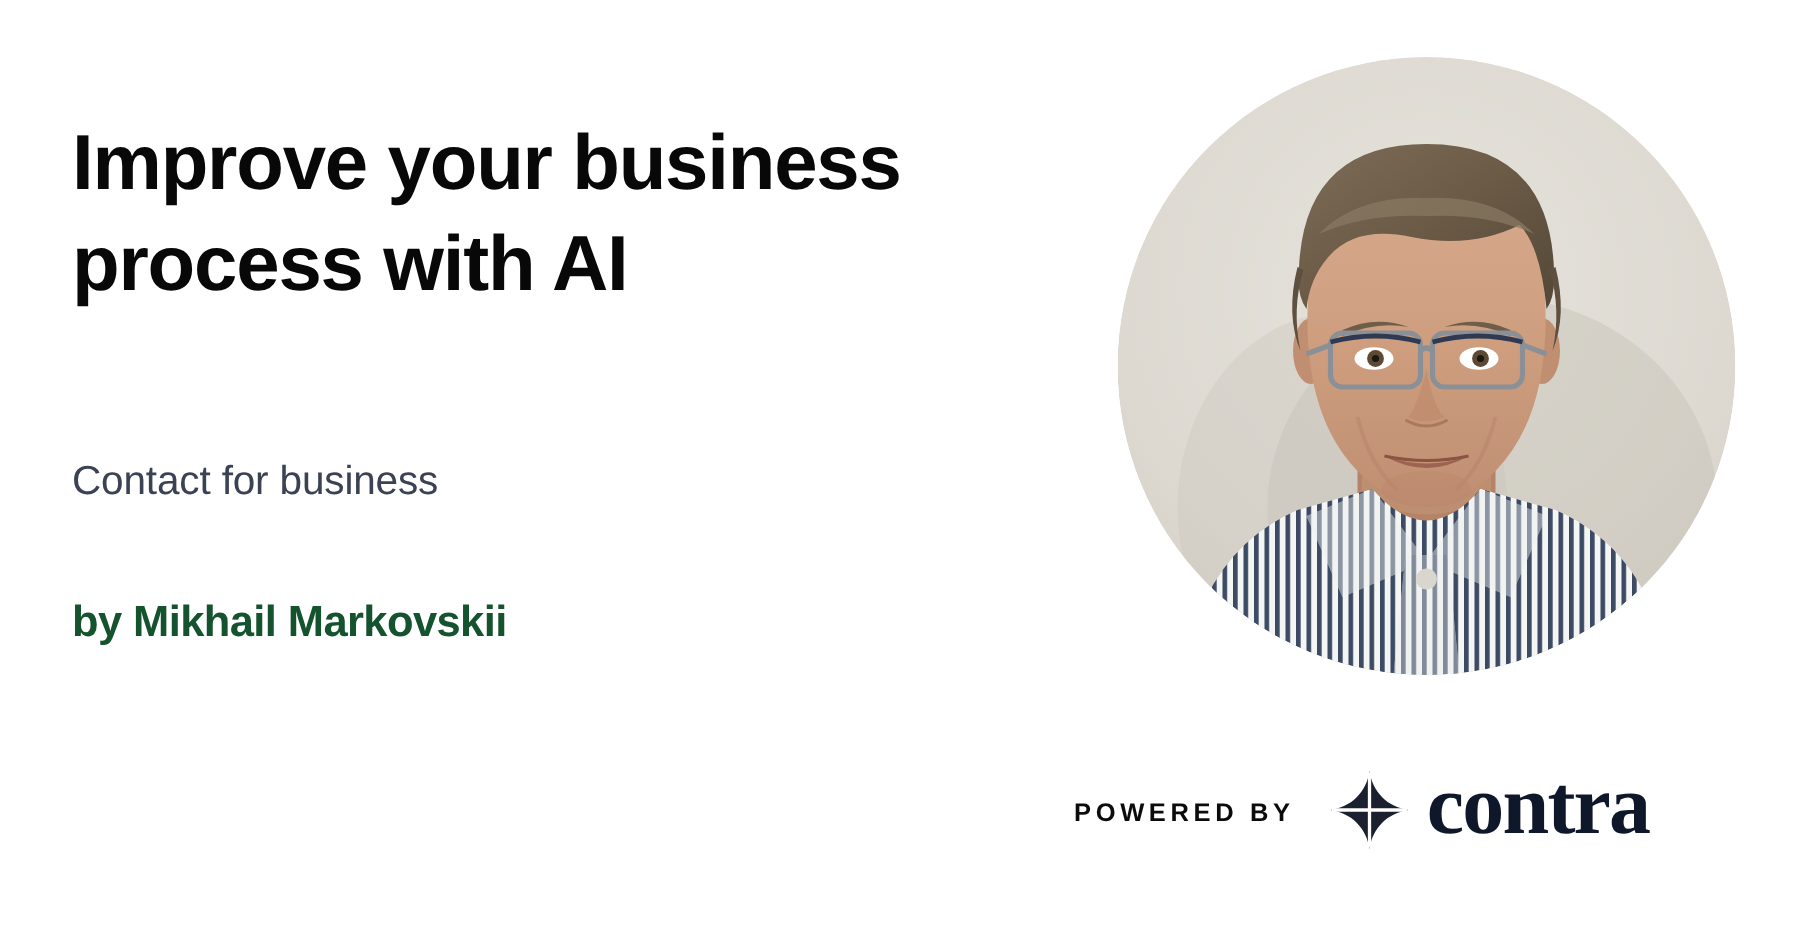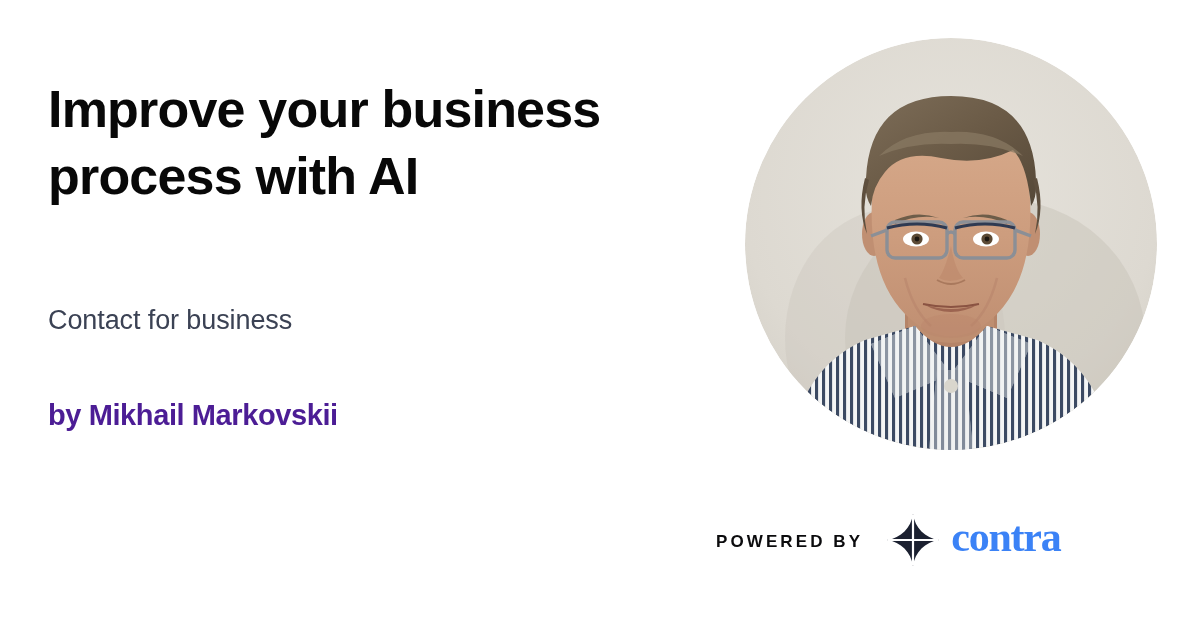--- a/index.html
+++ b/index.html
@@ -49,21 +49,21 @@
     color:#3b4254;
   }
   .byline {
     position:absolute;
     left:0;
     top:396px;
     font-size:29px;
     line-height:38px;
     font-weight:600;
     letter-spacing:-0.4px;
-    color:#4c1d95;
+    color:#14532d;
   }
   .cta {
     position:absolute;
     left:0;
     top:494px;
     width:263px;
     height:84px;
     border:none;
     border-radius:42px;
     background:#252a38;
@@ -111,24 +111,24 @@
     padding-top:2px;
   }
   .logo-lockup {
     display:flex;
     align-items:center;
     gap:10px;
   }
   .logo-mark { display:block; }
   .wordmark {
     font-family:"Liberation Serif", serif;
-    font-size:42px;
+    font-size:56px;
     font-weight:700;
     letter-spacing:-1.2px;
-    color:#3b82f6;
+    color:#0f172a;
     line-height:1;
     padding-bottom:6px;
   }
 </style>
 </head>
 <body>
 
 <div class="card">
 
   <div class="left">

